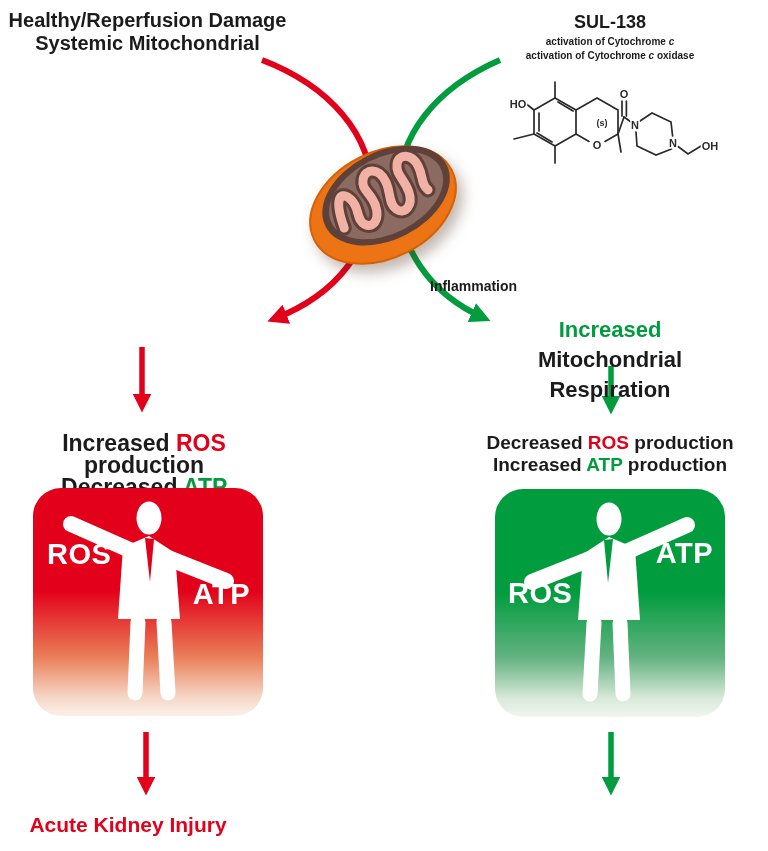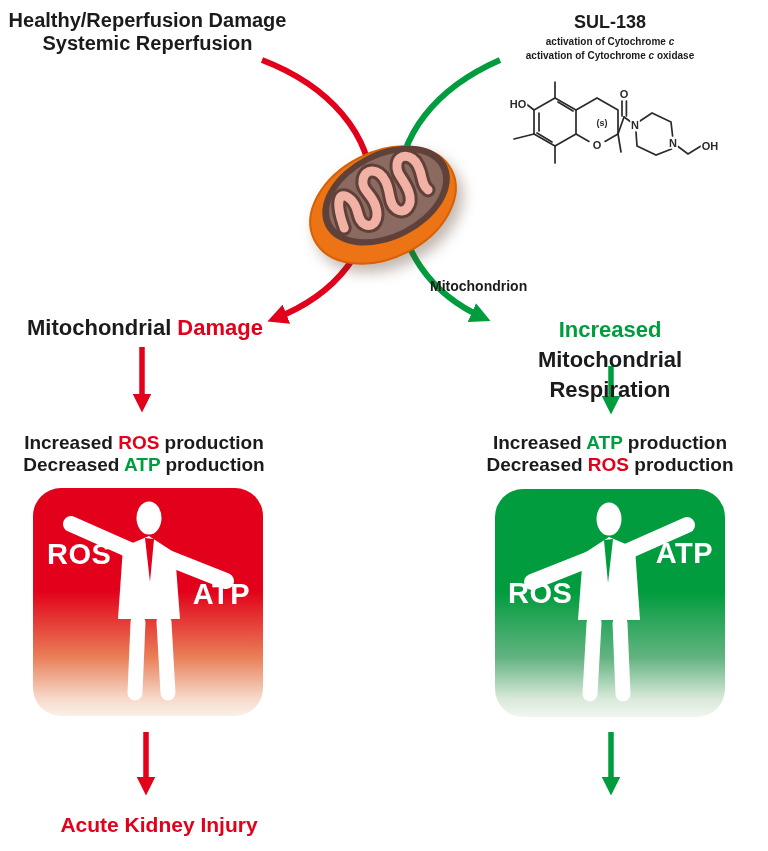--- a/index.html
+++ b/index.html
@@ -29,32 +29,32 @@
     stroke:#fff;stroke-width:3px;paint-order:stroke;text-anchor:middle;}
   .molecule text.small{font-size:9px;}
   
   #arrows{left:0;top:0;width:768px;height:851px;}
   
   #mito{left:288px;top:120px;width:190px;height:170px;filter:drop-shadow(6px 8px 7px rgba(80,50,30,.35));}
   .mito-label{left:430px;top:278px;width:120px;font-size:14px;text-align:left;}
   
   .left-heading{left:20px;top:315px;width:250px;font-size:22px;line-height:25px;}
   .right-heading{left:485px;top:315px;width:250px;font-size:22px;line-height:30px;}
-  .left-prod{left:19px;top:432px;width:250px;font-size:19px;line-height:22px;}
+  .left-prod{left:19px;top:432px;width:250px;font-size:23px;line-height:22px;}
   .right-prod{left:485px;top:432px;width:250px;font-size:19px;line-height:22px;}
   
   .box{width:230px;height:228px;border-radius:28px;overflow:hidden;}
   .red-box{left:33px;top:488px;
     background:linear-gradient(180deg,#E2001A 0%,#E2001A 45%,#E97E57 74%,#F6D8C8 92%,#FBF0E9 100%);}
   .green-box{left:495px;top:489px;
     background:linear-gradient(180deg,#009C3E 0%,#009C3E 45%,#63B381 74%,#D9E9DA 92%,#F1F6F0 100%);}
   .figure{position:absolute;left:0;top:0;width:230px;height:230px;}
   .boxlabel{position:absolute;color:#fff;font-size:29px;font-weight:700;letter-spacing:.5px;}
   
-  .left-outcome{left:34px;top:813px;width:250px;font-size:21px;}
+  .left-outcome{left:3px;top:813px;width:250px;font-size:21px;}
   .right-outcome{left:486px;top:813px;width:250px;font-size:21px;}
 </style>
 </head>
 <body>
 
 <div id="canvas">
 
   <svg id="arrows" class="abs" viewBox="0 0 768 851">
     <defs>
       <marker id="mr" viewBox="0 0 10 10" refX="6.5" refY="5" markerWidth="3.4" markerHeight="3.4" orient="auto">
@@ -83,21 +83,21 @@
                  C 8 26 20 21 22 7 C 24 -7 18 -14 24 -23 C 30 -32 42 -26 42 -12 C 42 0 36 6 40 14" fill="none" stroke="#5F4139" stroke-width="15" stroke-linecap="round" stroke-linejoin="round"></path>
         <path d="M -52 10 C -48 -22 -38 -26 -33 -12 C -29 0 -38 8 -32 16 C -26 24 -16 18 -14 4
                  C -12 -10 -20 -16 -13 -25 C -6 -34 6 -28 6 -13 C 6 0 -2 8 3 17
                  C 8 26 20 21 22 7 C 24 -7 18 -14 24 -23 C 30 -32 42 -26 42 -12 C 42 0 36 6 40 14" fill="none" stroke="#F2B1A5" stroke-width="9" stroke-linecap="round" stroke-linejoin="round"></path>
       </g>
     </g>
   </svg>
 
   <div class="abs t causes">
     <div>Healthy/Reperfusion Damage</div>
-    <div>Systemic Reperfusion</div>
+    <div>Systemic Mitochondrial</div>
   </div>
 
   <div class="abs t sul">
     <div class="sul-title">SUL-138</div>
     <div class="sul-sub">
       <span>activation of Cytochrome </span><span class="it">c</span>
     </div>
     <div class="sul-sub">
       <span>activation of Cytochrome </span><span class="it">c</span><span> oxidase</span>
     </div>
@@ -131,48 +131,45 @@
 
     <text x="26" y="36">HO</text>
     <text x="105" y="77">O</text>
     <text class="small" x="110" y="54">(s)</text>
     <text x="132" y="26">O</text>
     <text x="143" y="57">N</text>
     <text x="181" y="75">N</text>
     <text x="218" y="78">OH</text>
   </svg>
 
-  <div class="abs t mito-label">Mitochondrion</div>
-
-  <div class="abs t left-heading">
-    <span>Mitochondrial </span><span class="red">Damage</span>
-  </div>
+  <div class="abs t mito-label">Inflammation</div>
+
 
   <div class="abs t right-heading">
     <div>
       <span class="green">Increased </span><span>Mitochondrial</span>
     </div>
     <div>Respiration</div>
   </div>
 
   <div class="abs t left-prod">
     <div>
       <span>Increased </span><span class="red">ROS</span><span> production</span>
     </div>
     <div>
       <span>Decreased </span><span class="green">ATP</span><span> production</span>
     </div>
   </div>
 
   <div class="abs t right-prod">
     <div>
+      <span>Decreased </span><span class="red">ROS</span><span> production</span>
+    </div>
+    <div>
       <span>Increased </span><span class="green">ATP</span><span> production</span>
-    </div>
-    <div>
-      <span>Decreased </span><span class="red">ROS</span><span> production</span>
     </div>
   </div>
 
   <div class="abs box red-box">
     <svg class="figure" viewBox="0 0 230 230">
       <g fill="#fff">
         <ellipse cx="116" cy="30" rx="12.5" ry="16.5"></ellipse>
         <path d="M90 59 L116 48 L142 65 L147 131 L85 131 Z"></path>
         <path d="M99 63 L38 36" stroke="#fff" stroke-width="16" stroke-linecap="round" fill="none"></path>
         <path d="M135 70 L193 93" stroke="#fff" stroke-width="16" stroke-linecap="round" fill="none"></path>

